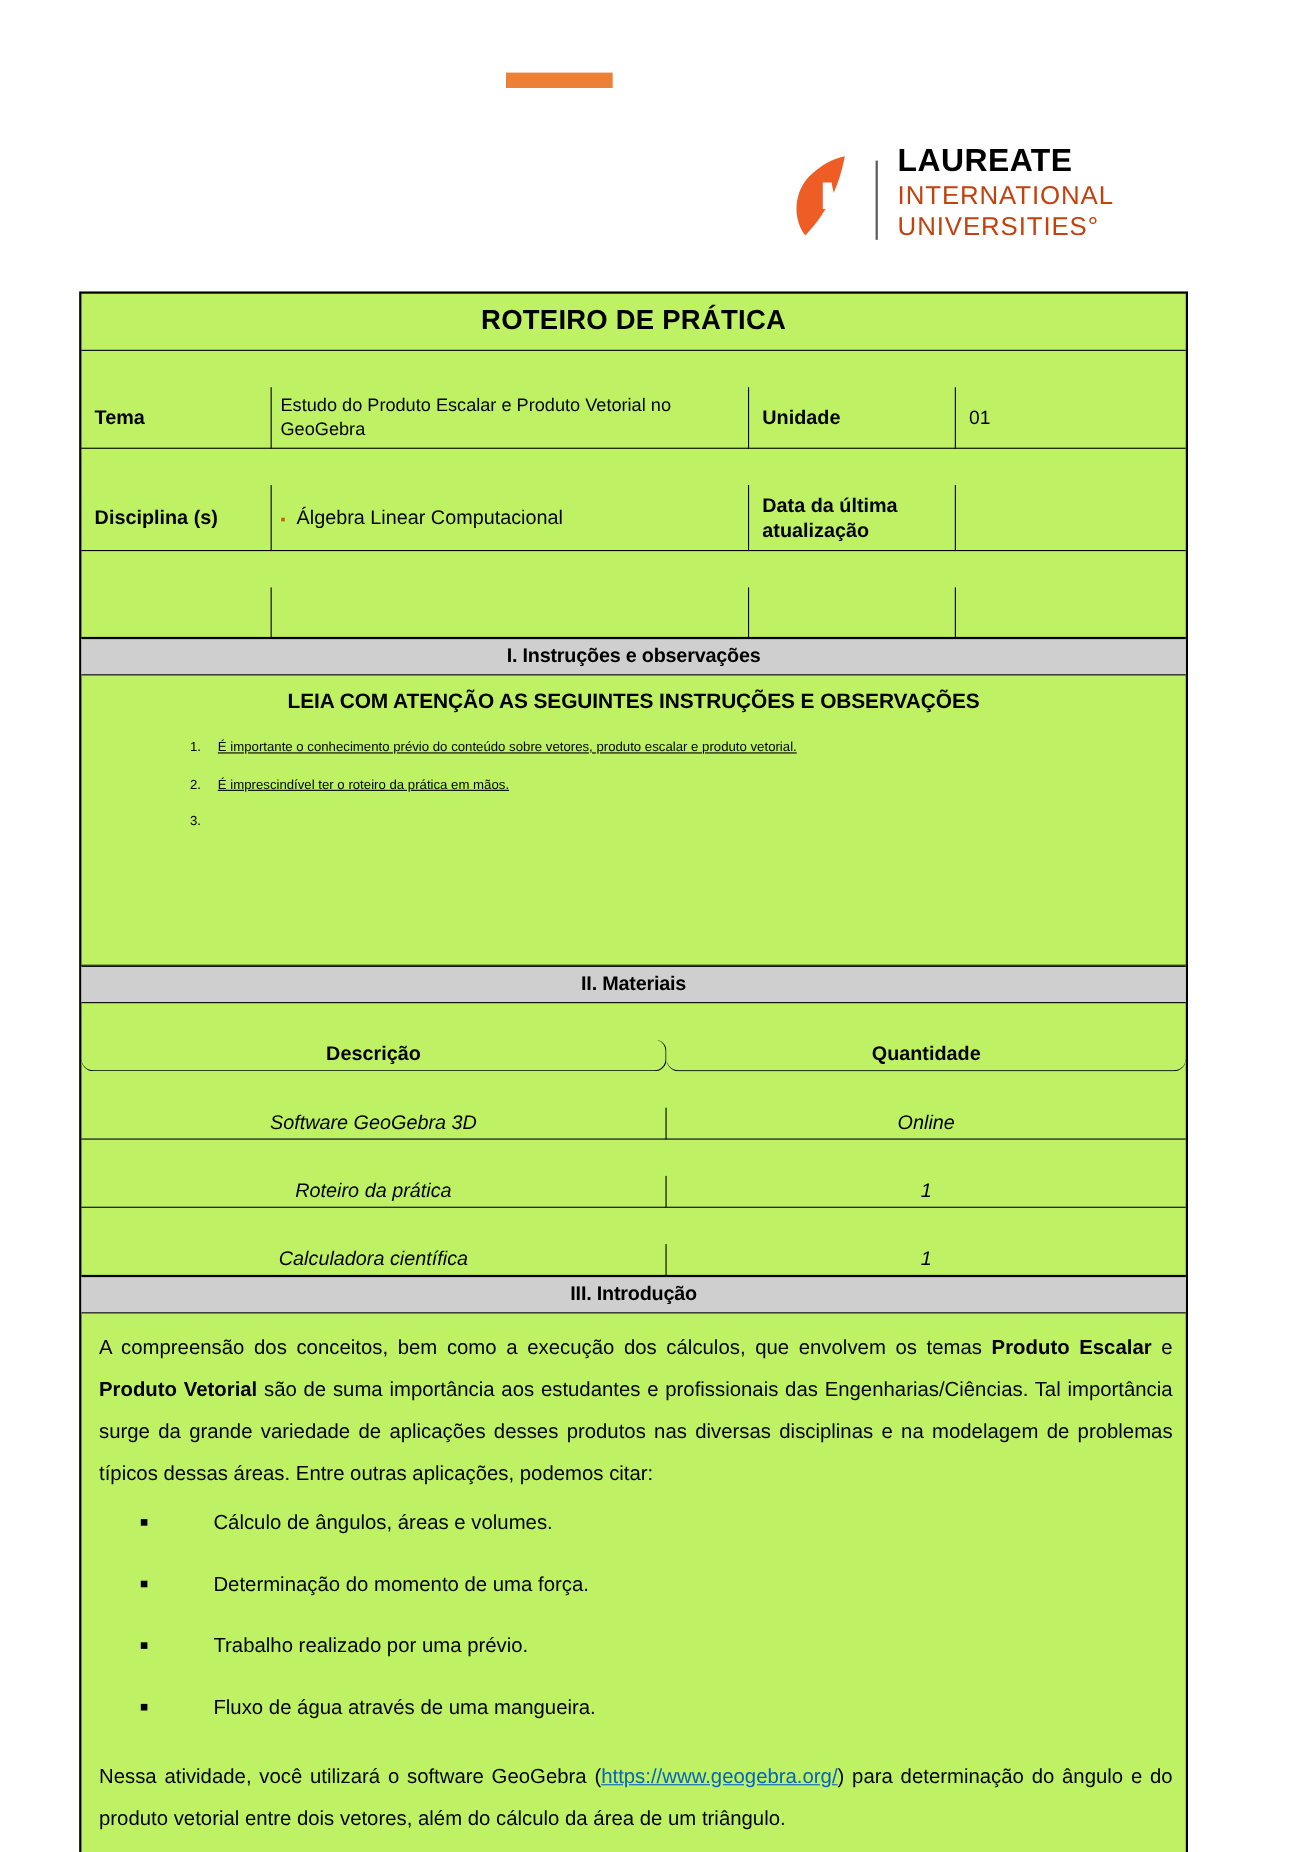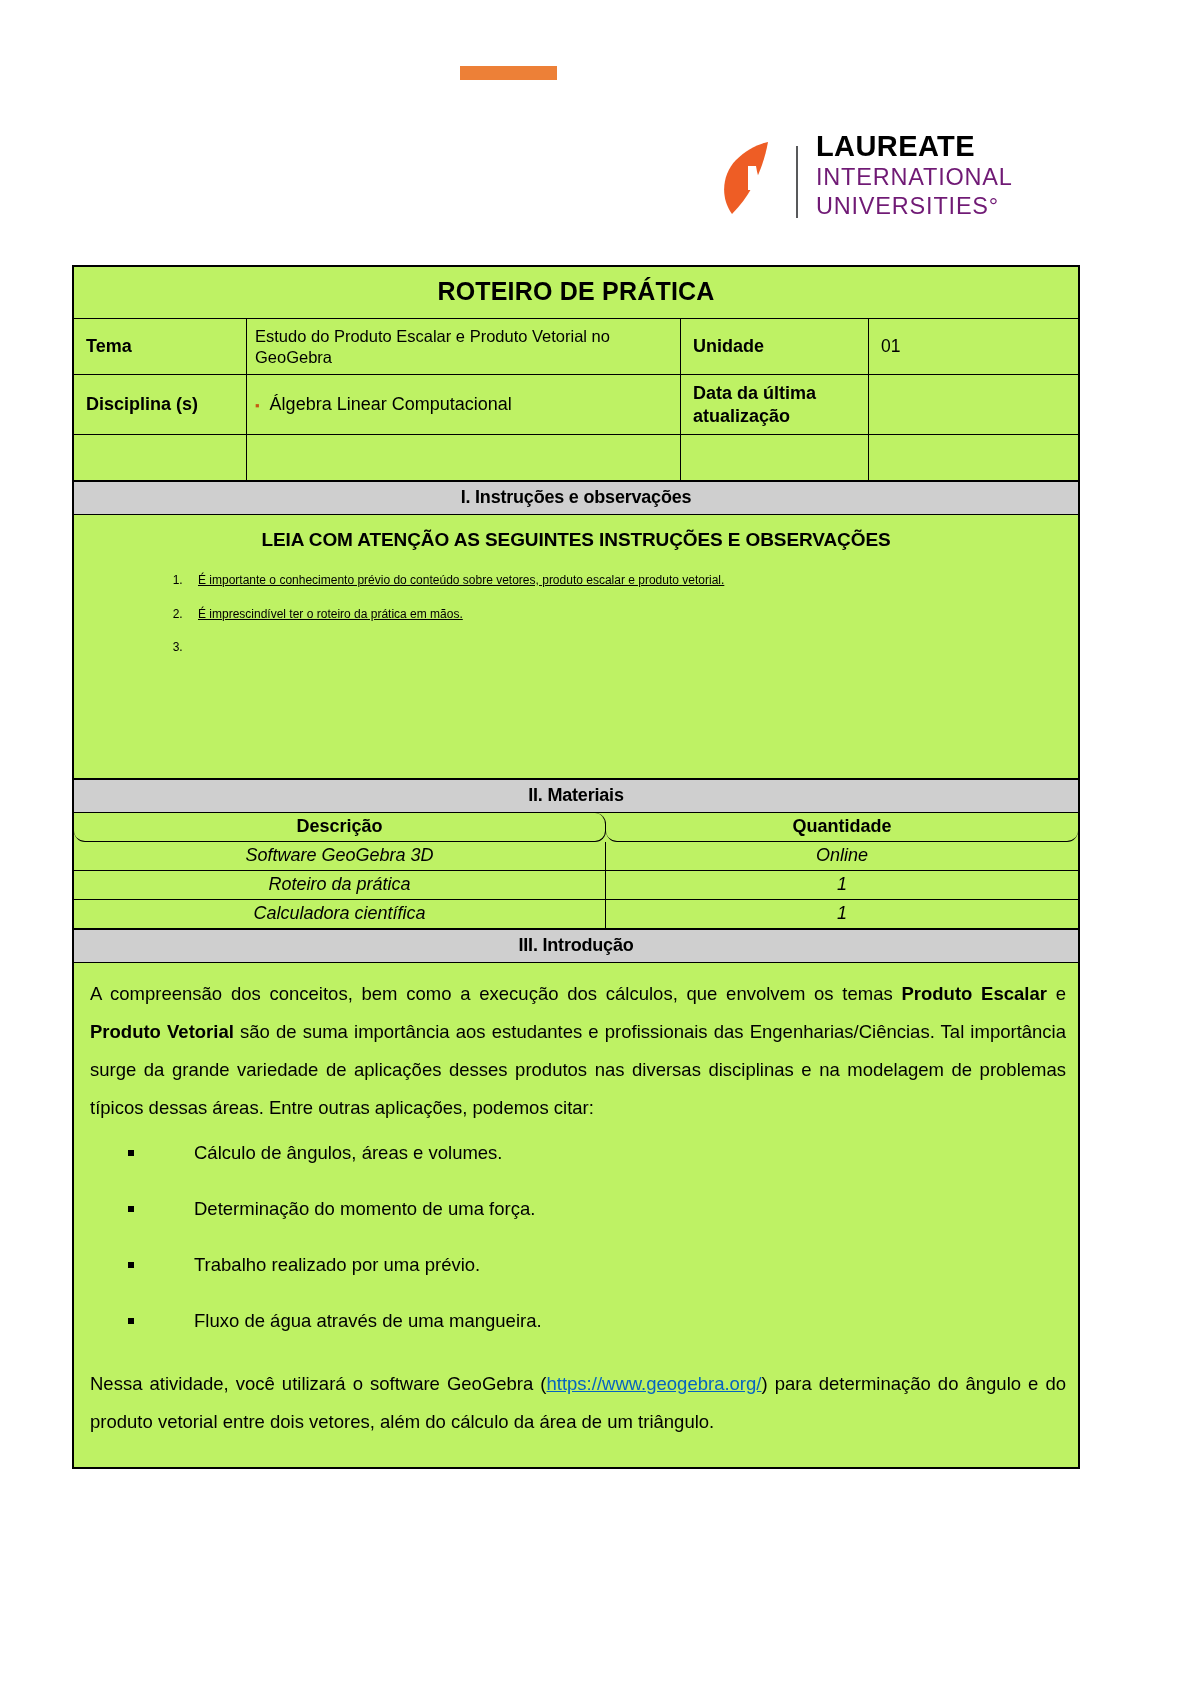--- a/index.html
+++ b/index.html
@@ -53,37 +53,37 @@
   .logo-text { line-height: 1; }
   .logo-line1 {
     font-size: 29px;
     font-weight: bold;
     letter-spacing: 0.4px;
     color: #000000;
     font-family: "Liberation Sans", sans-serif;
   }
   .logo-line2, .logo-line3 {
     font-size: 23.5px;
-    color: #701a75;
+    color: #c2410c;
     letter-spacing: 0.8px;
     margin-top: 5px;
     font-family: "Liberation Sans", sans-serif;
   }
 
   
   .doc {
     position: absolute;
     left: 72px;
     top: 265px;
     width: 1008px;
     border: 2px solid #000;
     box-sizing: border-box;
     background: #bef264;
   }
-  .row { display: flex; }
+  .row { display: flex; margin-top: 33px; }
   .cell {
     box-sizing: border-box;
     border-right: 1.5px solid #000;
     border-bottom: 1.5px solid #000;
     padding: 6px 8px;
     font-size: 17.5px;
   }
   .cell:last-child { border-right: none; }
 
   .title-row {

